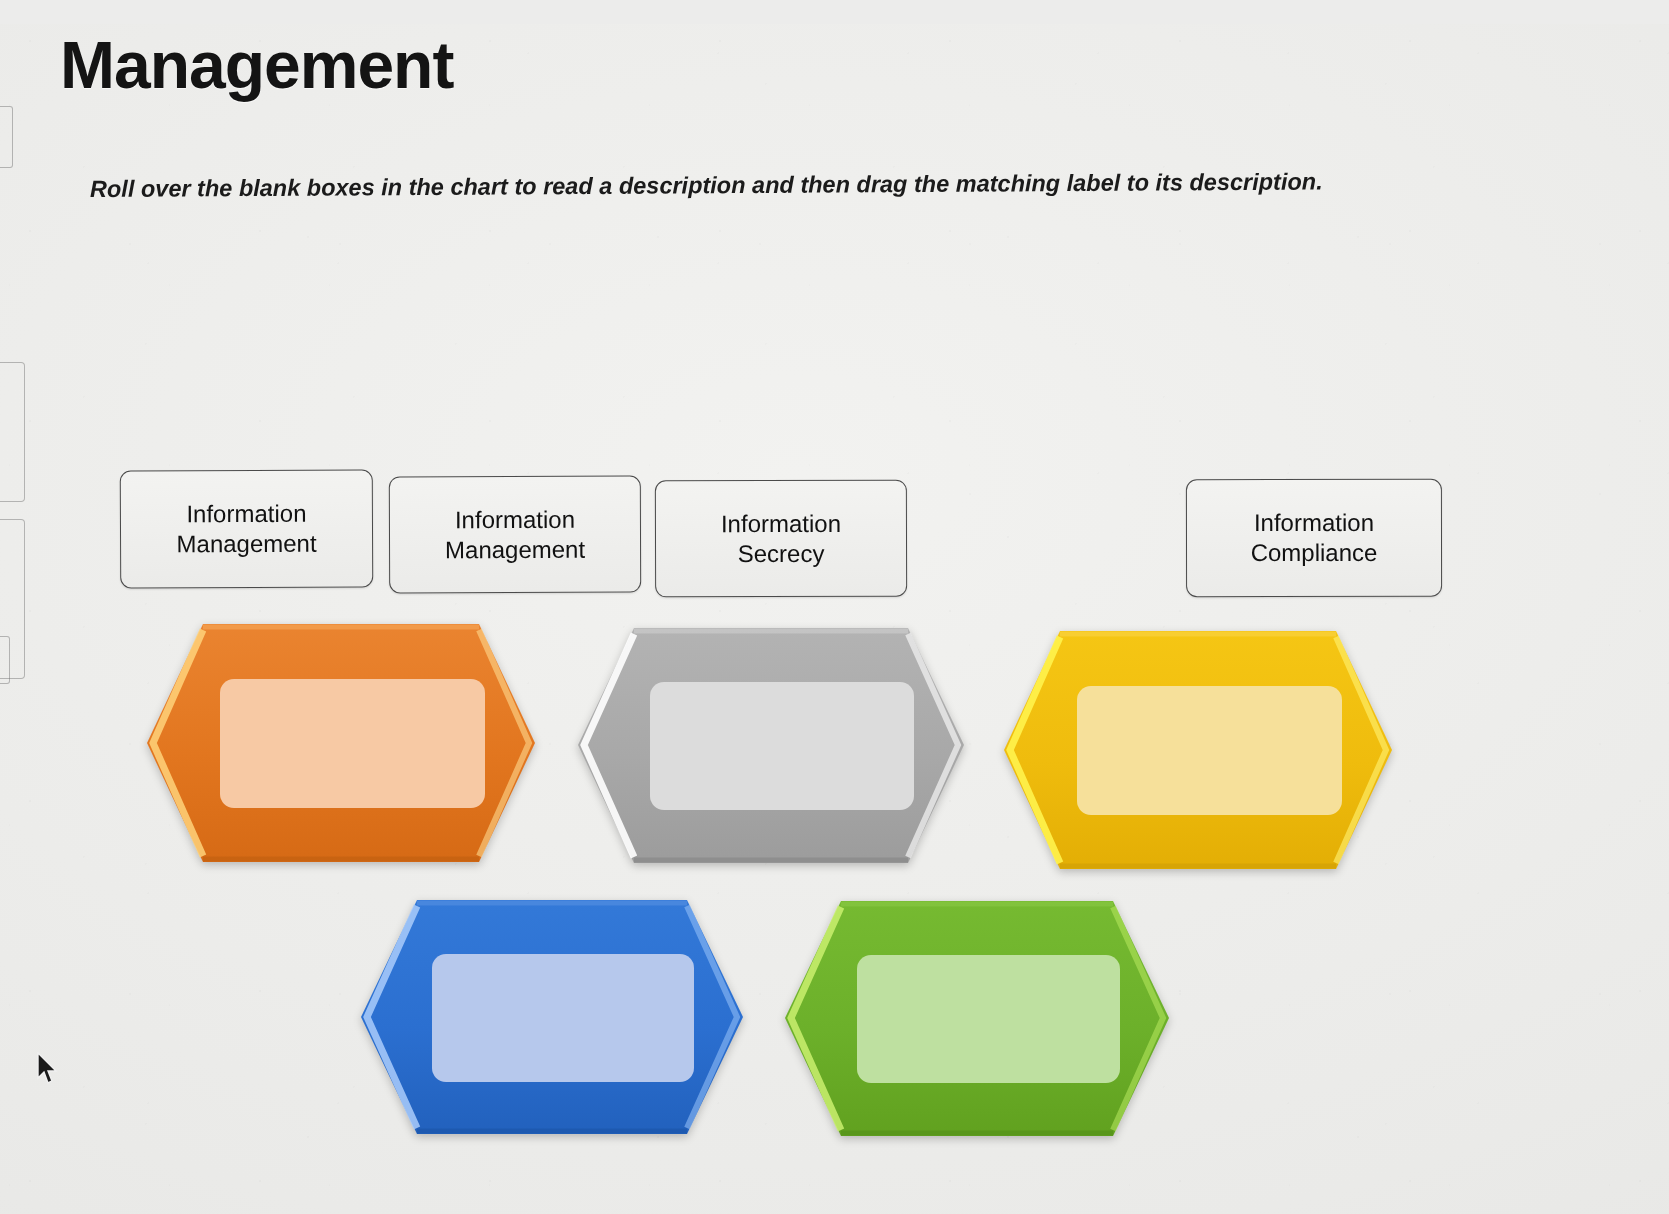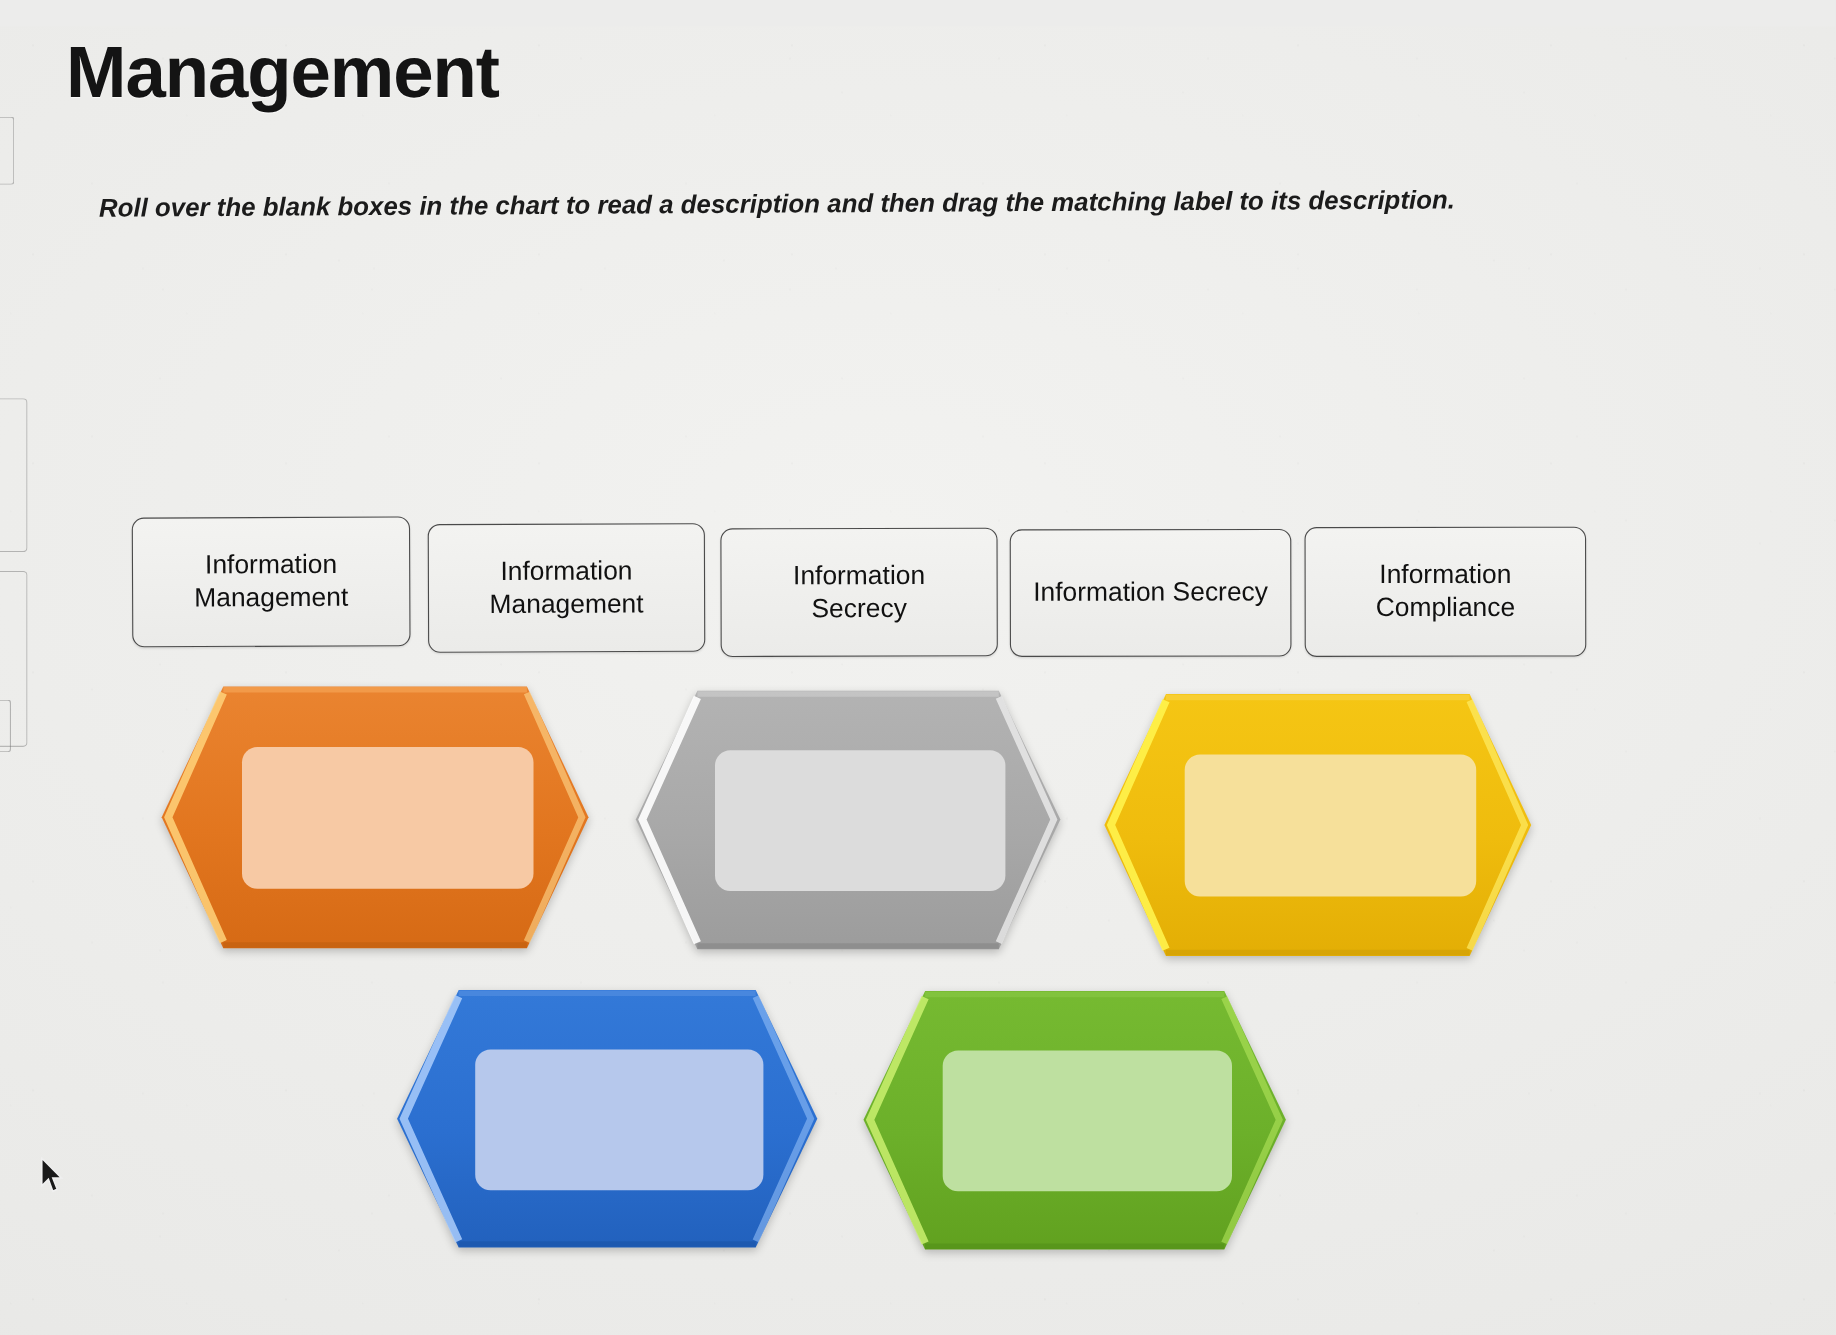--- a/index.html
+++ b/index.html
@@ -170,25 +170,20 @@
       </span>
     </div>
 
     <div class="label-chip" id="label-chip-2">
       <span>
         <span>Information</span><br>
         <span>Secrecy</span>
       </span>
     </div>
 
-    <div class="label-chip" id="label-chip-3">
-      <span>
-        <span>Information Secrecy</span>
-      </span>
-    </div>
 
     <div class="label-chip" id="label-chip-4">
       <span>
         <span>Information</span><br>
         <span>Compliance</span>
       </span>
     </div>
   </div>
 
   <div id="hex-board">

